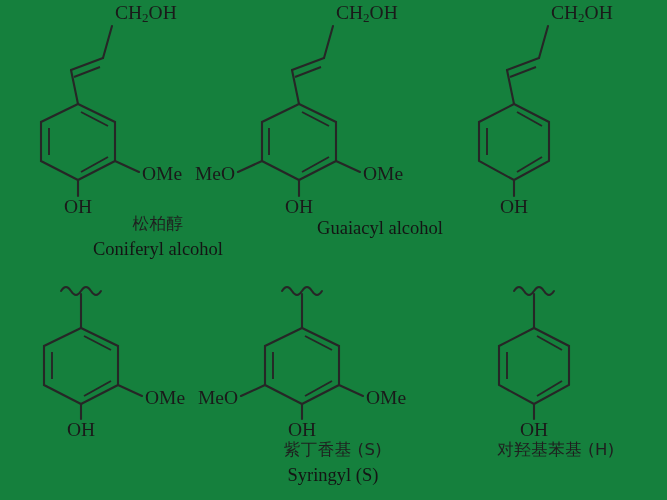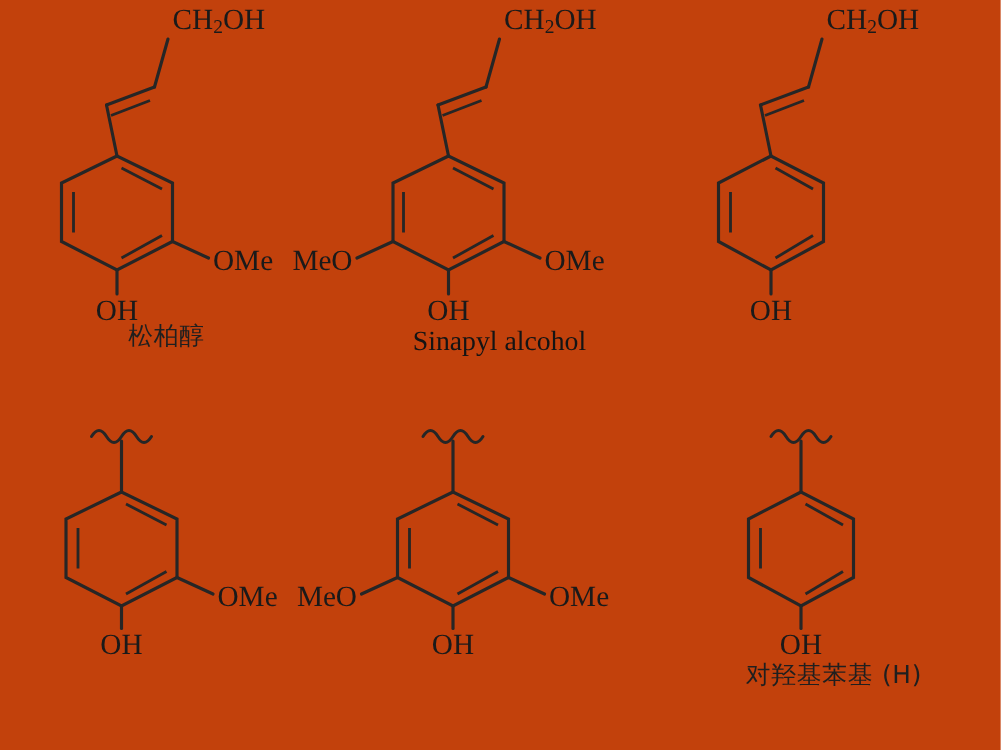--- a/index.html
+++ b/index.html
@@ -11,21 +11,21 @@
     width: 667px;
     height: 500px;
     overflow: hidden;
     font-family: "Liberation Serif", "DejaVu Serif", serif;
     color: #1a1a1a;
   }
   #figure {
     position: relative;
     width: 667px;
     height: 500px;
-    background: #c2410c;
+    background: #15803d;
   }
   .cell {
     position: absolute;
     width: 222px;
     box-sizing: border-box;
   }
   .row-top { top: 0px; height: 278px; }
   .row-bot { top: 278px; height: 222px; }
   .col-1 { left: 0px; }
   .col-2 { left: 222px; }
@@ -67,21 +67,21 @@
     letter-spacing: 0.5px;
   }
   .cap-en {
     font-family: "Liberation Serif", "DejaVu Serif", serif;
     font-size: 18.5px;
     color: #141414;
     margin-top: 3px;
   }
   .ital { font-style: italic; }
 
-  .cap-top { top: 214px; }
+  .cap-top { top: 214px; padding-left: 47px; }
   .cap-bot { top: 162px; }
 </style>
 </head>
 <body>
 
 <div id="figure">
 
   <div class="cell row-top col-1">
     <div class="struct-wrap">
       <svg class="structure" width="200" height="210" viewBox="0 0 200 210">
@@ -103,20 +103,21 @@
 
         <path class="bond" d="M 104 161 L 128 172"></path>
         <text class="atom" x="131" y="180" text-anchor="start">OMe</text>
 
         <path class="bond" d="M 67 180 L 67 196"></path>
         <text class="atom" x="67" y="213" text-anchor="middle">OH</text>
       </svg>
     </div>
     <div class="caption cap-top">
       <div class="cap-cn">松柏醇</div>
+      <div class="cap-en"><span class="ital"></span><span>Coniferyl alcohol</span></div>
     </div>
   </div>
 
   <div class="cell row-top col-2">
     <div class="struct-wrap">
       <svg class="structure" width="222" height="210" viewBox="0 0 222 210">
         <text class="atom" x="114" y="19" text-anchor="start"><tspan>CH</tspan><tspan class="sub">2</tspan><tspan>OH</tspan></text>
         <path class="bond" d="M 111 26 L 102 58"></path>
         <path class="bond" d="M 102 58 L 70 70"></path>
         <path class="bond-inner" d="M 99 67 L 73 77"></path>
@@ -131,21 +132,21 @@
         <text class="atom" x="13" y="180" text-anchor="end">MeO</text>
 
         <path class="bond" d="M 114 161 L 138 172"></path>
         <text class="atom" x="141" y="180" text-anchor="start">OMe</text>
 
         <path class="bond" d="M 77 180 L 77 196"></path>
         <text class="atom" x="77" y="213" text-anchor="middle">OH</text>
       </svg>
     </div>
     <div class="caption cap-top">
-      <div class="cap-en"><span class="ital"></span><span>Sinapyl alcohol</span></div>
+      <div class="cap-en"><span class="ital"></span><span>Guaiacyl alcohol</span></div>
     </div>
   </div>
 
   <div class="cell row-top col-3">
     <div class="struct-wrap">
       <svg class="structure" width="190" height="210" viewBox="0 0 190 210">
         <text class="atom" x="90" y="19" text-anchor="start"><tspan>CH</tspan><tspan class="sub">2</tspan><tspan>OH</tspan></text>
         <path class="bond" d="M 87 26 L 78 58"></path>
         <path class="bond" d="M 78 58 L 46 70"></path>
         <path class="bond-inner" d="M 75 67 L 49 77"></path>
@@ -197,20 +198,24 @@
 
         <path class="bond" d="M 43 107 L 19 118"></path>
         <text class="atom" x="16" y="126" text-anchor="end">MeO</text>
 
         <path class="bond" d="M 117 107 L 141 118"></path>
         <text class="atom" x="144" y="126" text-anchor="start">OMe</text>
 
         <path class="bond" d="M 80 126 L 80 141"></path>
         <text class="atom" x="80" y="158" text-anchor="middle">OH</text>
       </svg>
+    </div>
+    <div class="caption cap-bot">
+      <div class="cap-cn">紫丁香基 (S)</div>
+      <div class="cap-en"><span class="ital"></span><span>Syringyl (S)</span></div>
     </div>
   </div>
 
   <div class="cell row-bot col-3">
     <div class="struct-wrap">
       <svg class="structure" width="180" height="158" viewBox="0 0 180 158">
         <path class="bond-wavy" d="M 48 13 Q 53 5 58 13 Q 63 21 68 13 Q 73 5 78 13 Q 83 21 88 13"></path>
         <path class="bond" d="M 68 16 L 68 50"></path>
         <path class="bond" d="M 68 50 L 33 68 L 33 107 L 68 126 L 103 107 L 103 68 Z"></path>
         <path class="bond-inner" d="M 41 74 L 41 101"></path>

